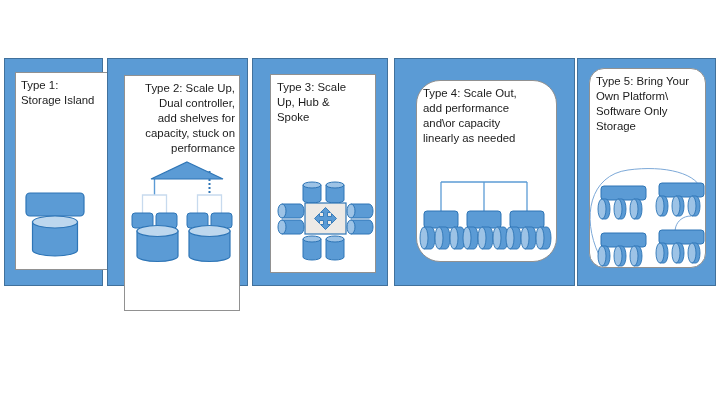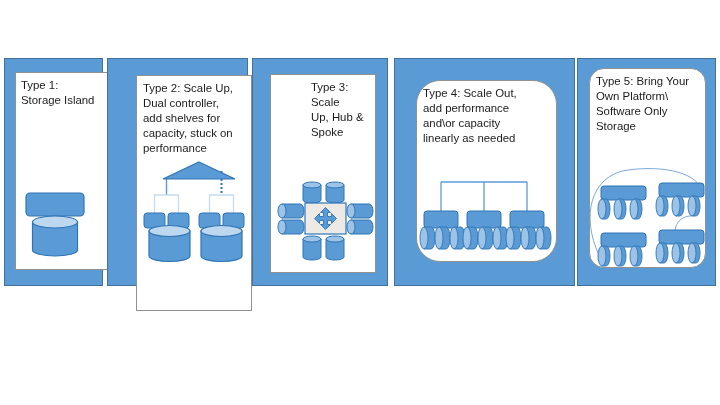--- a/index.html
+++ b/index.html
@@ -32,21 +32,21 @@
 Storage Island</div>
     <svg class="diagram" width="79" height="196" viewBox="0 0 79 196">
       <rect x="10" y="120" width="58" height="23" rx="4" fill="#5b9bd5" stroke="#2e75b6" stroke-width="1.2"></rect>
       <path d="M16.5,149 L16.5,177 A22.5,6 0 0 0 61.5,177 L61.5,149 Z" fill="#5b9bd5" stroke="#2e75b6" stroke-width="1.2"></path>
       <ellipse cx="39" cy="149" rx="22.5" ry="6" fill="#bdd7ee" stroke="#2e75b6" stroke-width="1.2"></ellipse>
     </svg>
   </div>
 </div>
 
 <div class="panel" style="left:107px;width:141px;">
-  <div class="card" style="left:28px;top:16px;width:116px;height:236px;">
+  <div class="card" style="left:16px;top:16px;width:116px;height:236px;text-align:right;">
     <div class="card-text">Type 2: Scale Up,
 Dual controller,
 add shelves for
 capacity, stuck on
 performance</div>
     <svg class="diagram" width="114" height="188" viewBox="0 0 114 188">
       <line x1="29.5" y1="103" x2="29.5" y2="119" stroke="#5b9bd5" stroke-width="1.4"></line>
       <line x1="84.5" y1="95" x2="84.5" y2="119" stroke="#2e75b6" stroke-width="2" stroke-dasharray="2,2"></line>
       <path d="M62,86 L98,103 L26,103 Z" fill="#5b9bd5" stroke="#2e75b6" stroke-width="1.2"></path>
       <polyline points="17.5,137 17.5,119 41.5,119 41.5,137" fill="none" stroke="#c7daee" stroke-width="1.3"></polyline>
@@ -57,21 +57,21 @@
       <rect x="86" y="137" width="21" height="15" rx="3" fill="#5b9bd5" stroke="#2e75b6"></rect>
       <path d="M12,155 L12,180 A20.5,5.5 0 0 0 53,180 L53,155 Z" fill="#5b9bd5" stroke="#2e75b6" stroke-width="1.2"></path>
       <ellipse cx="32.5" cy="155" rx="20.5" ry="5.5" fill="#bdd7ee" stroke="#2e75b6" stroke-width="1.2"></ellipse>
       <path d="M64,155 L64,180 A20.5,5.5 0 0 0 105,180 L105,155 Z" fill="#5b9bd5" stroke="#2e75b6" stroke-width="1.2"></path>
       <ellipse cx="84.5" cy="155" rx="20.5" ry="5.5" fill="#bdd7ee" stroke="#2e75b6" stroke-width="1.2"></ellipse>
     </svg>
   </div>
 </div>
 
 <div class="panel" style="left:252px;width:136px;">
-  <div class="card" style="left:17px;top:15px;width:106px;height:199px;padding-left:34px;">
+  <div class="card" style="left:17px;top:15px;width:106px;height:199px;">
     <div class="card-text">Type 3: Scale
 Up, Hub &amp;
 Spoke</div>
     <svg class="diagram" width="104" height="197" viewBox="0 0 104 197">
 
       <path d="M32,110 L32,125 A9,3 0 0 0 50,125 L50,110 Z" fill="#5b9bd5" stroke="#2e75b6"></path>
       <ellipse cx="41" cy="110" rx="9" ry="3" fill="#9dc3e6" stroke="#2e75b6"></ellipse>
       <path d="M55,110 L55,125 A9,3 0 0 0 73,125 L73,110 Z" fill="#5b9bd5" stroke="#2e75b6"></path>
       <ellipse cx="64" cy="110" rx="9" ry="3" fill="#9dc3e6" stroke="#2e75b6"></ellipse>
 

